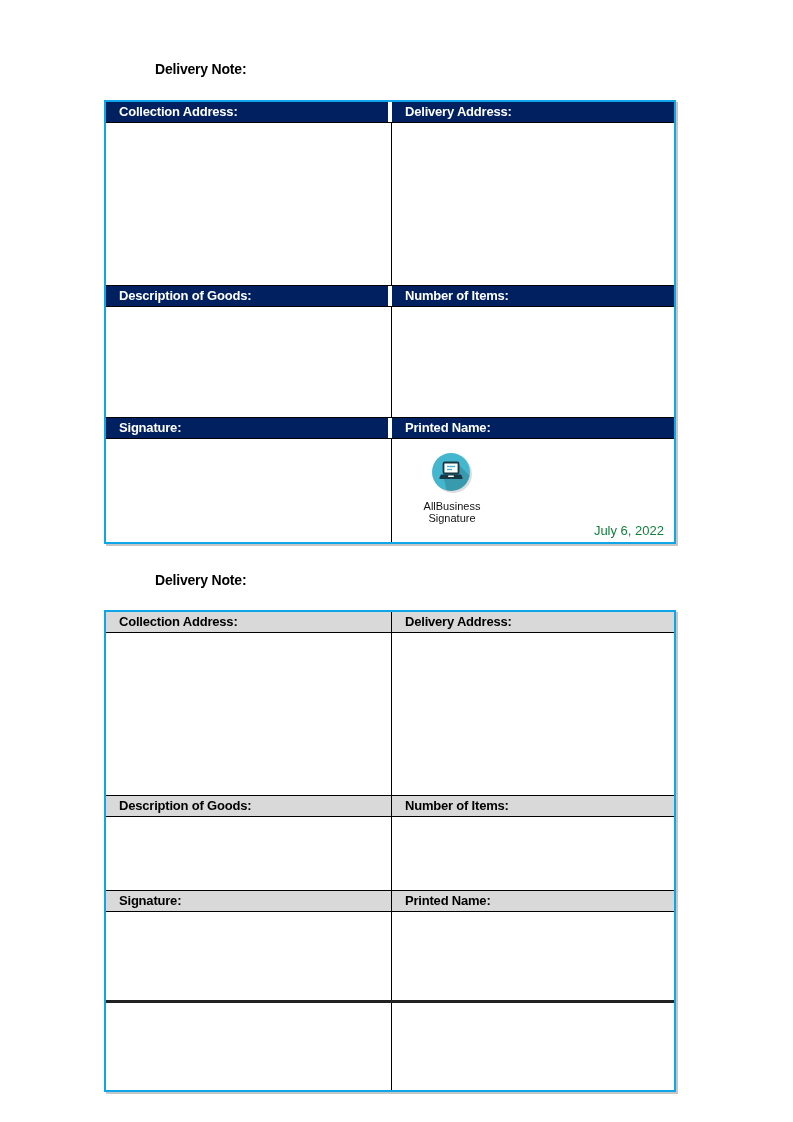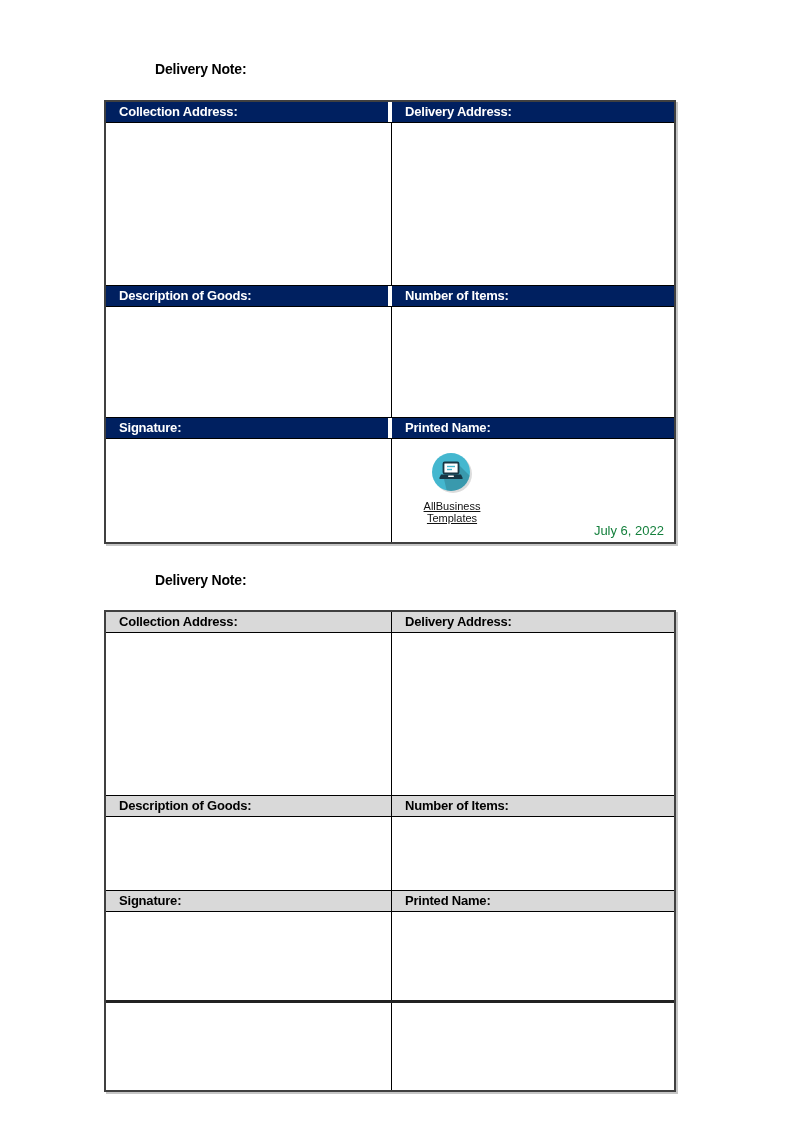--- a/index.html
+++ b/index.html
@@ -10,21 +10,21 @@
   }
   .doc-title {
     position:absolute; left:118px;
     font-size:14px; font-weight:bold; color:#000000;
     letter-spacing:-0.2px;
     padding-left:37px;
   }
   
   .t {
     position:absolute; left:104px; width:572px;
-    border:2px solid #404040; box-sizing:border-box;
+    border:2px solid #0ea5e9; box-sizing:border-box;
     display:flex; flex-direction:column; background:#ffffff;
     box-shadow:2px 2px 0 #c6c6c6;
   }
   .row { display:flex; border-bottom:1.5px solid #000000; }
   .row.last { border-bottom:none; flex:1; }
   .row.thickb { border-bottom:3px solid #222222; }
   .cl { width:286px; box-sizing:border-box; border-right:1.5px solid #000000; }
   .cr { flex:1; box-sizing:border-box; position:relative; }
   .hrow { font-weight:bold; font-size:13px; letter-spacing:-0.2px; }
   .hrow .cl, .hrow .cr { line-height:20px; padding-left:13px; }
@@ -35,21 +35,21 @@
   .hb1 { height:162px; }
   .hb2a { height:110px; }
   .hb2b { height:73px; }
   .hb3b { height:88px; }
   
   .logo-block {
     position:absolute; left:22px; top:13px; width:76px;
     text-align:center;
   }
   .logo-text {
-    font-size:11px; line-height:12px; color:#111111; margin-top:2px;text-decoration:underline;
+    font-size:11px; line-height:12px; color:#111111; margin-top:2px;
   }
   .date-stamp {
     position:absolute; right:10px; bottom:4px;
     font-size:13px; color:#15803d;
   }
 </style>
 </head>
 <body>
 
 <div id="page">
@@ -96,21 +96,21 @@
               <path d="M29 13 L41 25 L41 40 L17 40 L14 27 Z" fill="#000000" opacity="0.16"></path>
             </g>
             <rect x="13.5" y="10.5" width="15" height="11" rx="1.2" fill="#ffffff" stroke="#173745" stroke-width="1.8"></rect>
             <line x1="17" y1="14.5" x2="25" y2="14.5" stroke="#44b7cf" stroke-width="1.4"></line>
             <line x1="17" y1="17.5" x2="22" y2="17.5" stroke="#44b7cf" stroke-width="1.4"></line>
             <path d="M11 22.5 h20 l1.6 3.2 c0.3 0.7 -0.2 1.3 -1 1.3 h-21.2 c-0.8 0 -1.3 -0.6 -1 -1.3 Z" fill="#173745"></path>
             <rect x="18" y="23.4" width="6" height="1.5" rx="0.75" fill="#ffffff"></rect>
           </svg>
           <div class="logo-text">
             <div>AllBusiness</div>
-            <div>Templates</div>
+            <div>Signature</div>
           </div>
         </div>
         <div class="date-stamp">July 6, 2022</div>
       </div>
     </div>
   </div>
 
   <div class="doc-title" style="top:572px;">Delivery Note:</div>
 
   <div class="t t-gray" style="top:610px; height:482px;">

